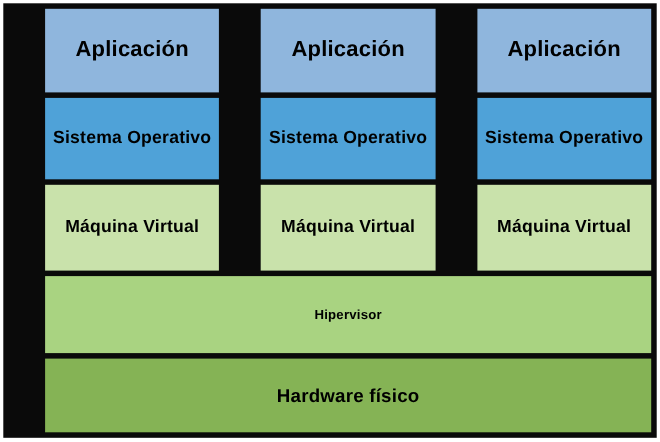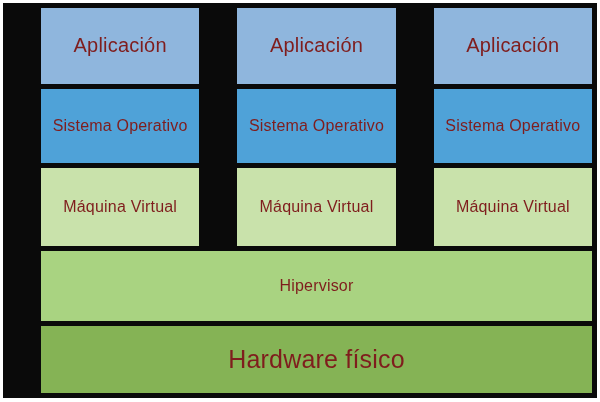--- a/index.html
+++ b/index.html
@@ -36,31 +36,31 @@
   .row.r1 { flex: 77; }
   .row.r2 { flex: 76; }
   .row.r3 { flex: 79; }
   .row.r4 { flex: 72; }
   .row.r5 { flex: 68; }
   .cell {
     flex: 1;
     display: flex;
     align-items: center;
     justify-content: center;
-    color: #7f1d1d;
-    font-weight: 400;
+    color: #000000;
+    font-weight: 700;
     letter-spacing: 0.2px;
     text-align: center;
     margin-left: 33px;
   }
   .cell.app { background: #8fb6dd; font-size: 20px; }
   .cell.os  { background: #4fa2d8; font-size: 16px; }
   .cell.vm  { background: #c9e2ab; font-size: 16px; }
-  .cell.hyp { background: #a9d381; font-size: 16px; }
-  .cell.hw  { background: #85b355; font-size: 25px; text-align: right; }
+  .cell.hyp { background: #a9d381; font-size: 12px; }
+  .cell.hw  { background: #85b355; font-size: 17px; text-align: right; }
 </style>
 </head>
 <body>
 
 <div class="canvas">
   <div class="stack">
 
     <div class="row split r1">
       <div class="cell app">Aplicación</div>
       <div class="cell app">Aplicación</div>

